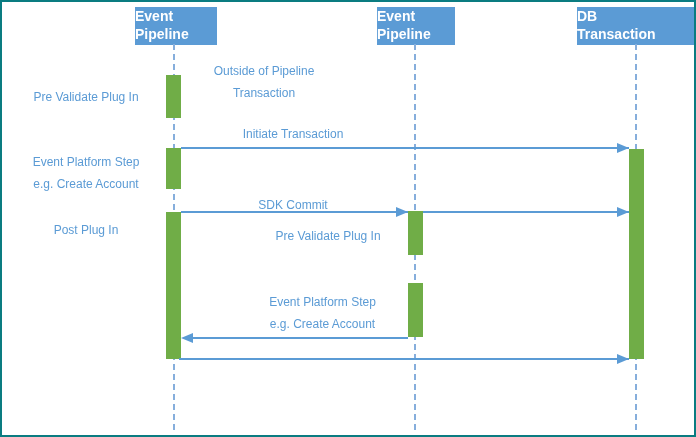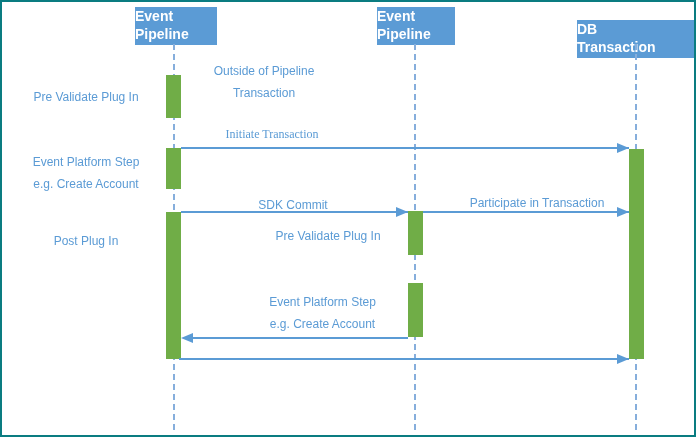--- a/index.html
+++ b/index.html
@@ -48,21 +48,21 @@
 <div class="canvas">
 
   <div class="actor" style="left:133px; top:5px; width:82px;">
     <div>Event</div>
     <div>Pipeline</div>
   </div>
   <div class="actor" style="left:375px; top:5px; width:78px;">
     <div>Event</div>
     <div>Pipeline</div>
   </div>
-  <div class="actor" style="left:575px; top:18px; width:120px;">
+  <div class="actor" style="left:575px; top:5px; width:120px;">
     <div>DB</div>
     <div>Transaction</div>
   </div>
 
   <div class="lifeline" style="left:171px;"></div>
   <div class="lifeline" style="left:412px;"></div>
   <div class="lifeline" style="left:633px;"></div>
 
   <div class="activation" style="left:164px; top:73px; height:43px;"></div>
   <div class="activation" style="left:164px; top:146px; height:41px;"></div>
@@ -86,32 +86,31 @@
   <div class="msg-line" style="left:177px; top:356px; width:450px;"></div>
   <div class="arrowhead right" style="left:615px; top:352px;"></div>
 
   <div class="lbl" style="left:9px; top:84px; width:150px;">Pre Validate Plug In</div>
 
   <div class="lbl" style="left:187px; top:58px; width:150px;">
     <div>Outside of Pipeline</div>
     <div>Transaction</div>
   </div>
 
-  <div class="lbl" style="left:195px; top:121px; width:150px;font-family:Liberation Serif, serif;">Initiate Transaction</div>
+  <div class="lbl" style="left:216px; top:121px; width:150px;">Initiate Transaction</div>
 
   <div class="lbl" style="left:9px; top:149px; width:150px;">
     <div>Event Platform Step</div>
     <div>e.g. Create Account</div>
   </div>
 
   <div class="lbl" style="left:216px; top:192px; width:150px;">SDK Commit</div>
 
-  <div class="lbl" style="left:440px; top:190px; width:190px;">Participate in Transaction</div>
 
-  <div class="lbl" style="left:9px; top:228px; width:150px;">Post Plug In</div>
+  <div class="lbl" style="left:9px; top:217px; width:150px;">Post Plug In</div>
 
   <div class="lbl" style="left:251px; top:223px; width:150px;">Pre Validate Plug In</div>
 
   <div class="lbl" style="left:243px; top:289px; width:155px;">
     <div>Event Platform Step</div>
     <div>e.g. Create Account</div>
   </div>
 
 
 </div>

